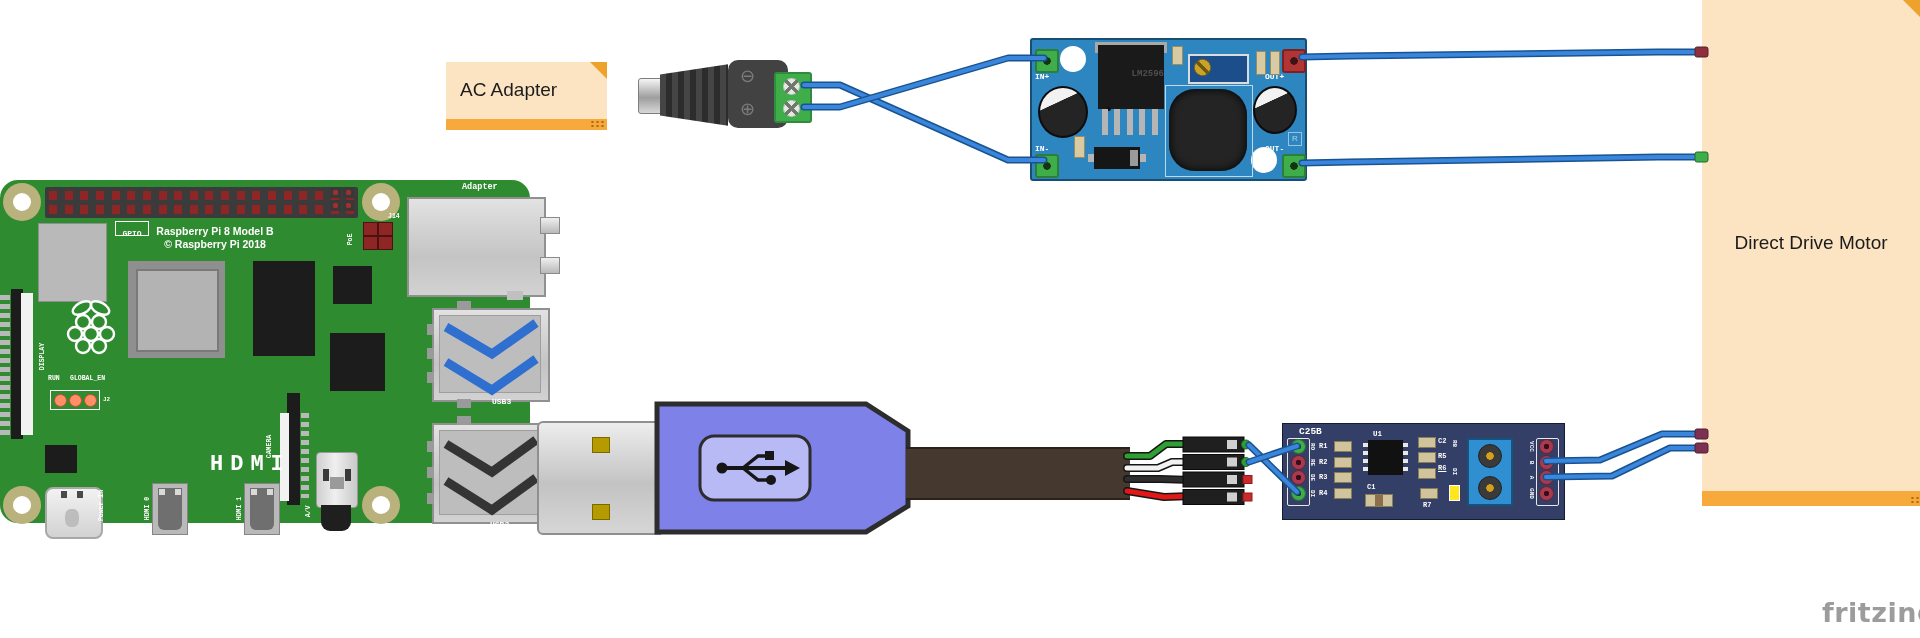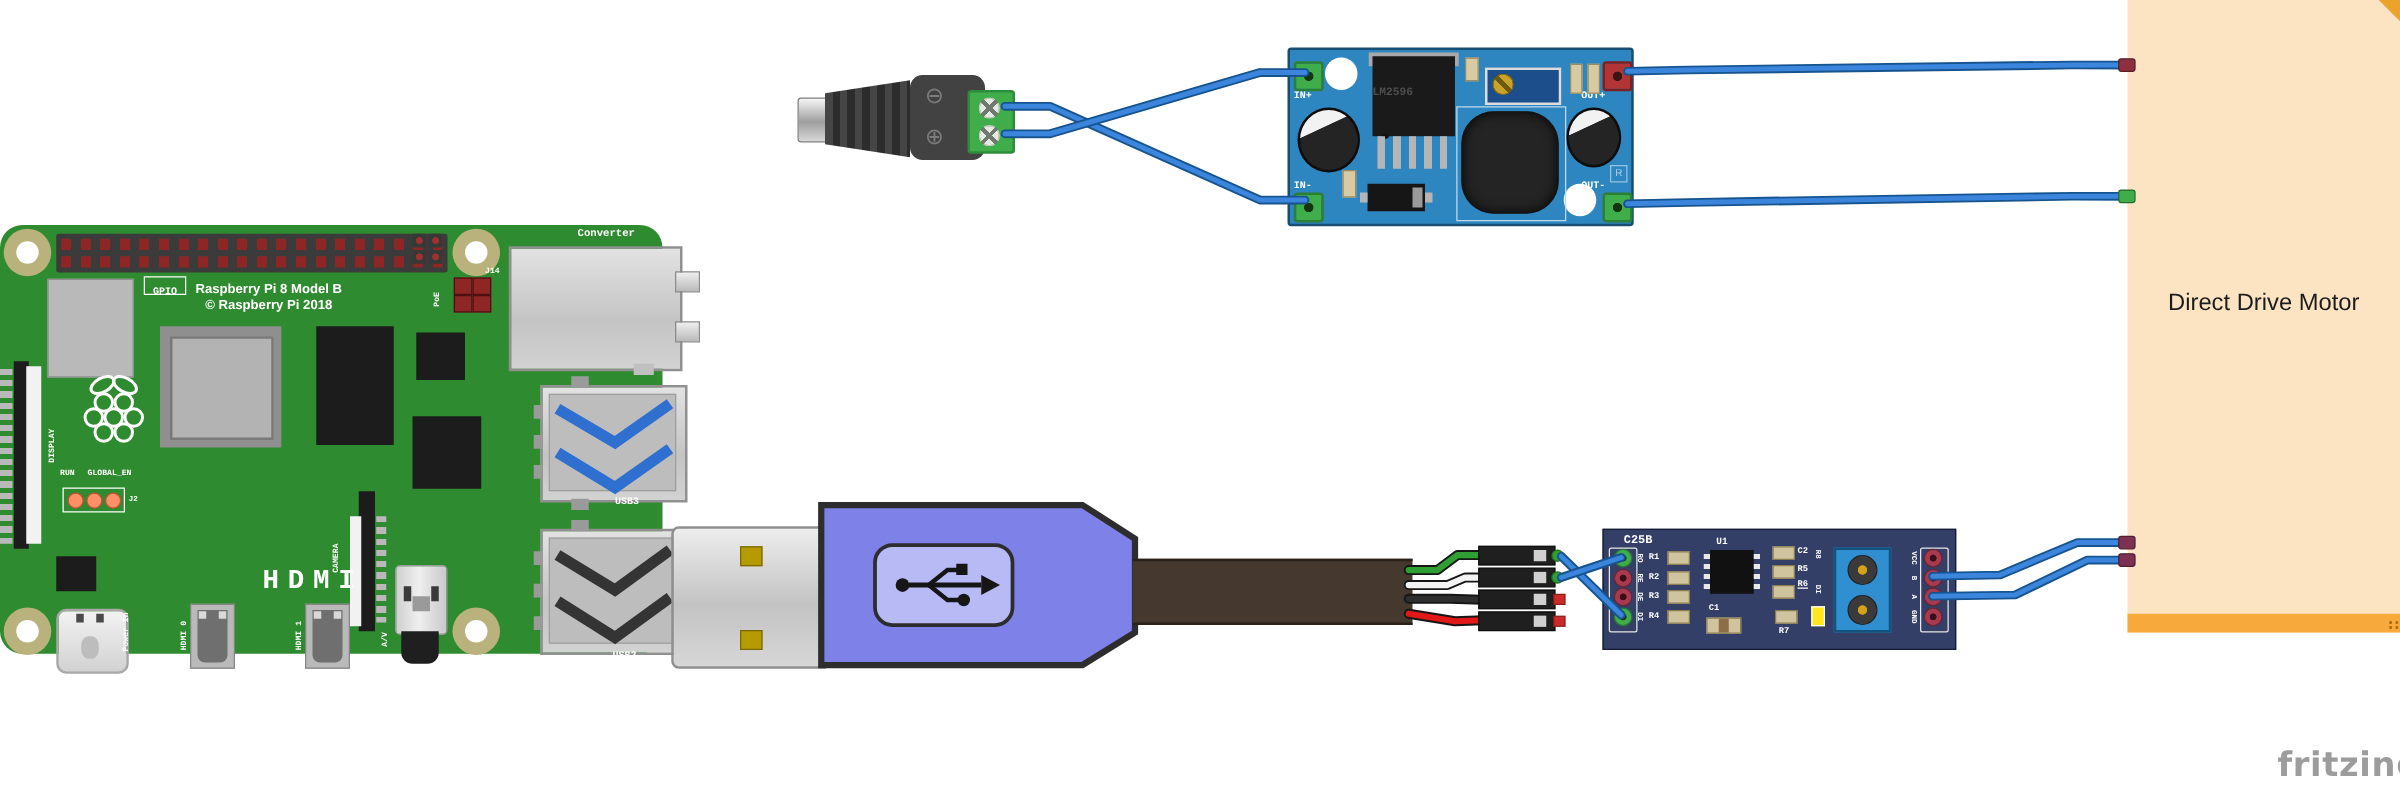--- a/index.html
+++ b/index.html
@@ -145,21 +145,21 @@
     <div class="hdrpin" style="left:343px;top:7px;"></div>
     <div class="hdrpin" style="left:330px;top:20px;"></div>
     <div class="hdrpin" style="left:343px;top:20px;"></div>
     <span class="mlab" style="left:388px;top:33px;font-size:6.5px;">J14</span>
     <div class="poepin" style="left:363px;top:42px;"></div>
     <div class="poepin" style="left:378px;top:42px;"></div>
     <div class="poepin" style="left:363px;top:56px;"></div>
     <div class="poepin" style="left:378px;top:56px;"></div>
     <span class="vlab" style="left:335px;top:56px;width:30px;">PoE</span>
 
-    <span class="mlab" style="left:462px;top:2px;font-size:8.5px;">Converter</span>
+    <span class="mlab" style="left:462px;top:2px;font-size:8.5px;">Adapter</span>
     <div class="port-sil" style="left:407px;top:17px;width:135px;height:96px;">
       <div class="a" style="left:131px;top:18px;width:18px;height:15px;background:linear-gradient(180deg,#efefef,#b9b9b9);border:1px solid #8a8a8a;"></div>
       <div class="a" style="left:131px;top:58px;width:18px;height:15px;background:linear-gradient(180deg,#efefef,#b9b9b9);border:1px solid #8a8a8a;"></div>
       <div class="a" style="left:98px;top:92px;width:16px;height:9px;background:#c0c0c0;"></div>
     </div>
 
     <div class="port-sil" style="left:432px;top:128px;width:114px;height:90px;">
       <div class="a" style="left:5px;top:5px;width:100px;height:76px;background:#bdbdbd;border:1px solid #9e9e9e;"></div>
       <svg class="a" style="left:0;top:0;" width="114" height="90" viewBox="0 0 114 90">
         <path d="M12,17 L58,44 L102,13" stroke="#2e6fd0" stroke-width="9" fill="none"></path>
@@ -209,20 +209,27 @@
 
     <div class="a" style="left:316px;top:272px;width:40px;height:54px;background:linear-gradient(90deg,#cfcfcf,#efefef 45%,#c9c9c9);border:1px solid #9a9a9a;border-radius:4px;">
       <div class="a" style="left:6px;top:16px;width:6px;height:12px;background:#3a3a3a;"></div>
       <div class="a" style="left:28px;top:16px;width:6px;height:12px;background:#3a3a3a;"></div>
       <div class="a" style="left:13px;top:24px;width:14px;height:12px;background:#9a9a9a;"></div>
     </div>
     <div class="a" style="left:321px;top:325px;width:30px;height:26px;background:#1f1f1f;border-radius:0 0 9px 9px;"></div>
     <span class="vlab" style="left:293px;top:328px;width:30px;">A/V</span>
   </div>
 
+  <div class="note" style="left:446px;top:62px;width:161px;height:68px;">
+    <div class="note-fold"></div>
+    <div class="note-text" style="left:14px;top:17px;">AC Adapter</div>
+    <div class="note-bar">
+        <div class="grip"></div>
+      </div>
+  </div>
 
   <div class="a" style="left:636px;top:55px;width:175px;height:80px;">
     <div class="a" style="left:2px;top:23px;width:22px;height:34px;background:linear-gradient(180deg,#f5f5f5,#9e9e9e 55%,#d8d8d8);border:1px solid #7d7d7d;border-radius:3px 0 0 3px;"></div>
     <div class="ribs" style="left:24px;top:8px;width:68px;height:64px;"></div>
     <div class="a" style="left:92px;top:5px;width:60px;height:68px;background:#424242;border-radius:10px;">
       <span class="a" style="left:12px;top:5px;color:#7c7c7c;font-size:18px;">⊖</span>
       <span class="a" style="left:12px;top:38px;color:#7c7c7c;font-size:18px;">⊕</span>
     </div>
     <div class="a" style="left:138px;top:17px;width:34px;height:47px;background:#3fae4a;border:2px solid #2f8c3c;border-radius:3px;">
       <div class="jscrew" style="left:7px;top:4px;"></div>
@@ -237,21 +244,21 @@
     <span class="mlab" style="left:3px;top:104px;">IN-</span>
     <div class="pin-r" style="left:250px;top:9px;"></div>
     <span class="mlab" style="left:233px;top:32px;">OUT+</span>
     <div class="pin-g" style="left:250px;top:114px;"></div>
     <span class="mlab" style="left:233px;top:104px;">OUT-</span>
     <div class="whole" style="left:28px;top:6px;width:26px;height:26px;"></div>
     <div class="whole" style="left:219px;top:107px;width:26px;height:26px;"></div>
 
     <div class="a" style="left:63px;top:2px;width:72px;height:11px;background:#a8a8a8;"></div>
     <div class="a" style="left:66px;top:5px;width:66px;height:64px;background:#1a1a1a;">
-      <div class="a" style="left:0;top:24px;width:66px;text-align:left;color:#4e4e4e;font:bold 9px 'Liberation Mono',monospace;">LM2596</div>
+      <div class="a" style="left:0;top:24px;width:66px;text-align:right;color:#4e4e4e;font:bold 9px 'Liberation Mono',monospace;">LM2596</div>
       <div class="a" style="left:8px;top:62px;width:5px;height:4px;background:#111;border-radius:50%;"></div>
     </div>
     <div class="a" style="left:70px;top:69px;width:58px;height:26px;background:repeating-linear-gradient(90deg,#b5b5b5 0 6px,rgba(0,0,0,0) 6px 12.5px);"></div>
 
     <div class="a" style="left:156px;top:14px;width:57px;height:26px;background:#1c4e8c;border:2px solid #dcdcdc;">
       <div class="a" style="left:4px;top:3px;width:17px;height:17px;border-radius:50%;background:linear-gradient(45deg,transparent 42%,#6b5a10 42% 58%,transparent 58%),radial-gradient(circle,#c9a227 62%,#8a6d14 63%);"></div>
     </div>
 
     <div class="cap" style="left:6px;top:46px;width:46px;height:48px;"></div>
     <div class="cap" style="left:221px;top:46px;width:40px;height:44px;"></div>

